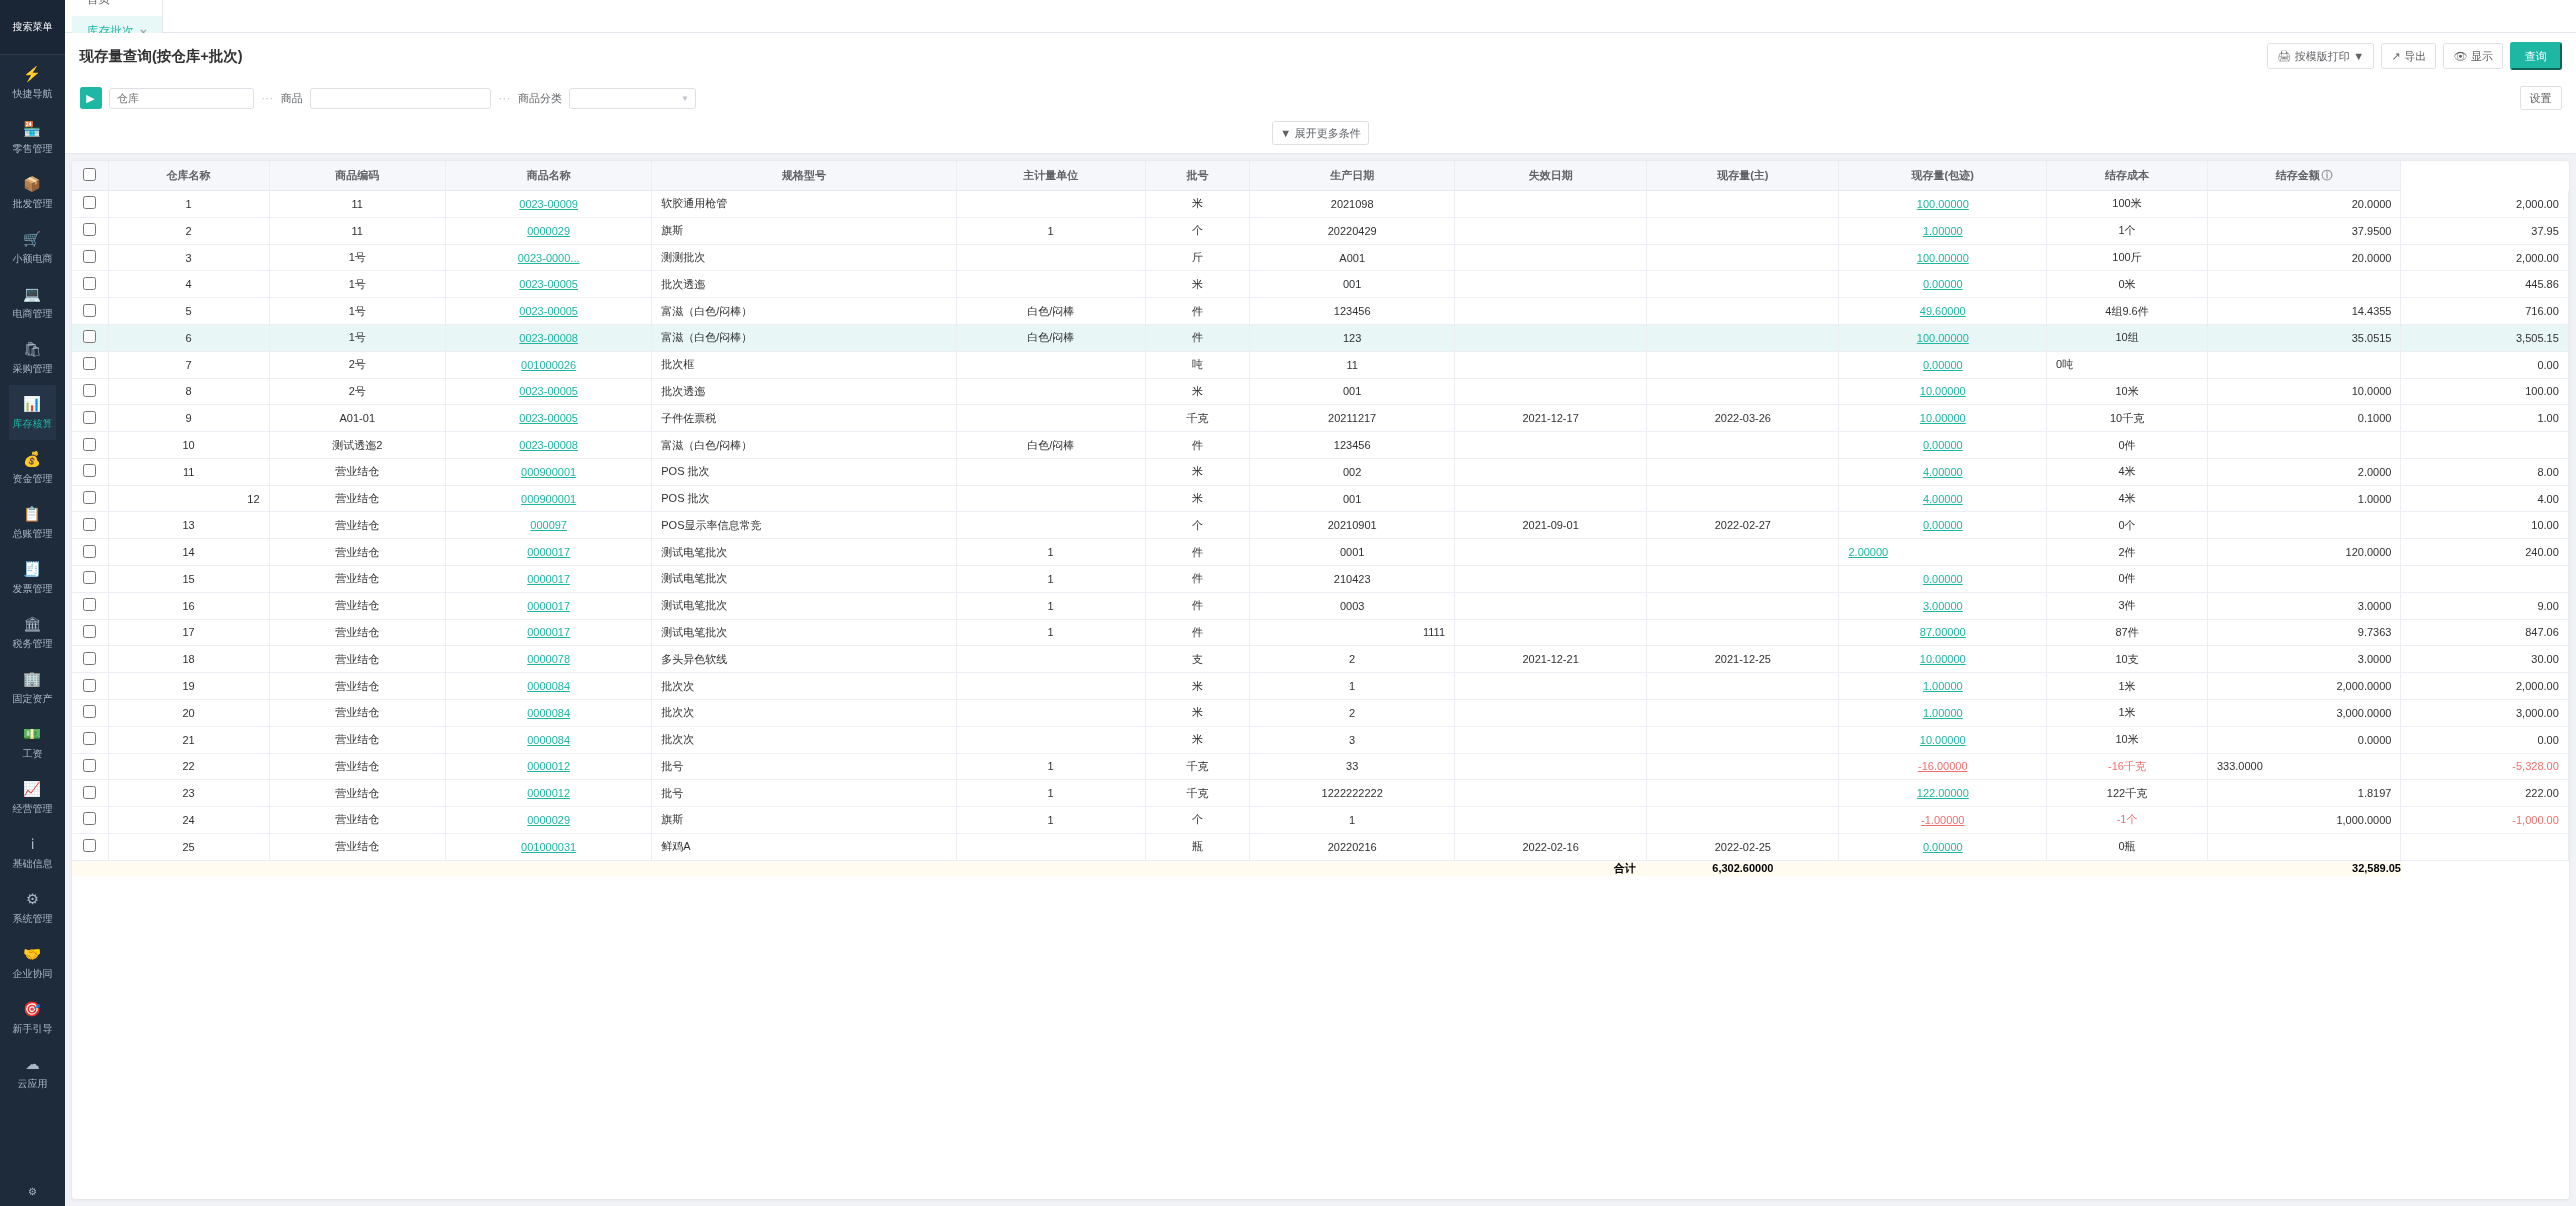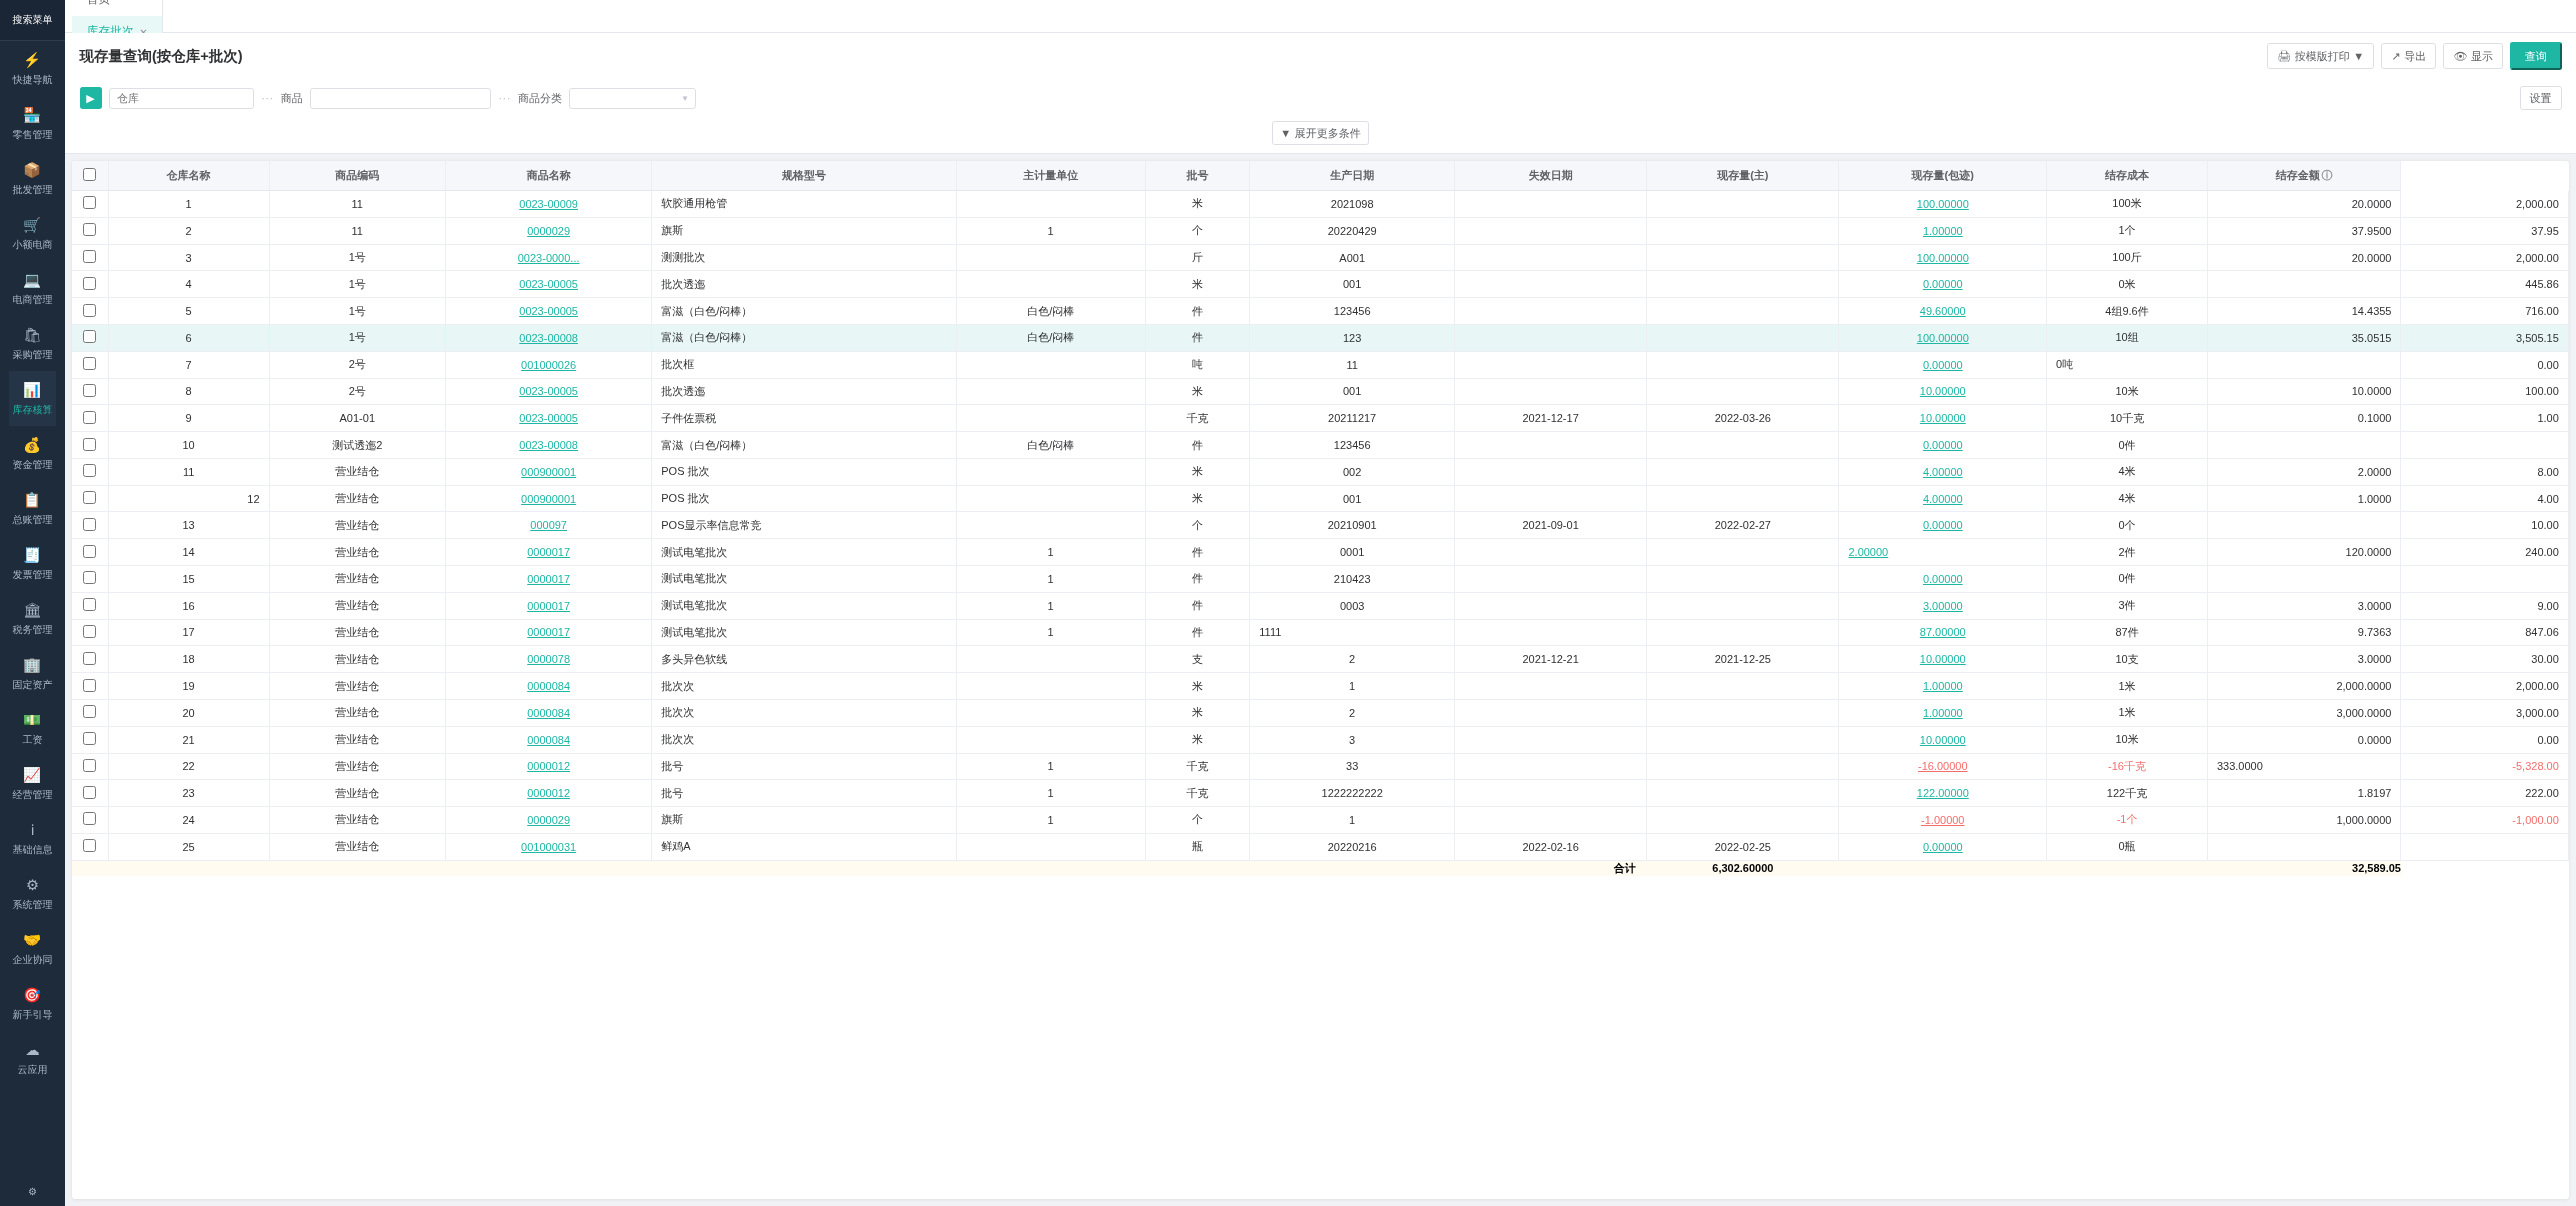--- a/index.html
+++ b/index.html
@@ -11,21 +11,21 @@
       background: #1d2b3a;
       display: flex;
       flex-direction: column;
       align-items: center;
       padding-top: 0;
       flex-shrink: 0;
       z-index: 10;
     }
     .sidebar-logo {
       width: 65px;
-      height: 41px;
+      height: 55px;
       background: #1a2535;
       display: flex;
       align-items: center;
       justify-content: center;
       color: #fff;
       font-size: 10px;
       cursor: pointer;
       border-bottom: 0.9px solid #2d3d4f;
     }
     .sidebar-item {
@@ -731,21 +731,21 @@
               <td style="text-align: right;">9.00</td>
             </tr>
             <tr>
               <td style="text-align: center;"><input type="checkbox" style=""></td>
               <td style="text-align: center;">17</td>
               <td style="text-align: center;">营业结仓</td>
               <td style="text-align: center;"><span class="link-text">0000017</span></td>
               <td style="text-align: left;">测试电笔批次</td>
               <td style="text-align: center;">1</td>
               <td style="text-align: center;">件</td>
-              <td style="text-align: left;">1111</td>
+              <td style="text-align: right;">1111</td>
               <td style="text-align: center;"></td>
               <td style="text-align: center;"></td>
               <td style="text-align: center;"><span class="link-text">87.00000</span></td>
               <td style="text-align: center;">87件</td>
               <td style="text-align: right;">9.7363</td>
               <td style="text-align: right;">847.06</td>
             </tr>
             <tr>
               <td style="text-align: center;"><input type="checkbox" style=""></td>
               <td style="text-align: center;">18</td>

